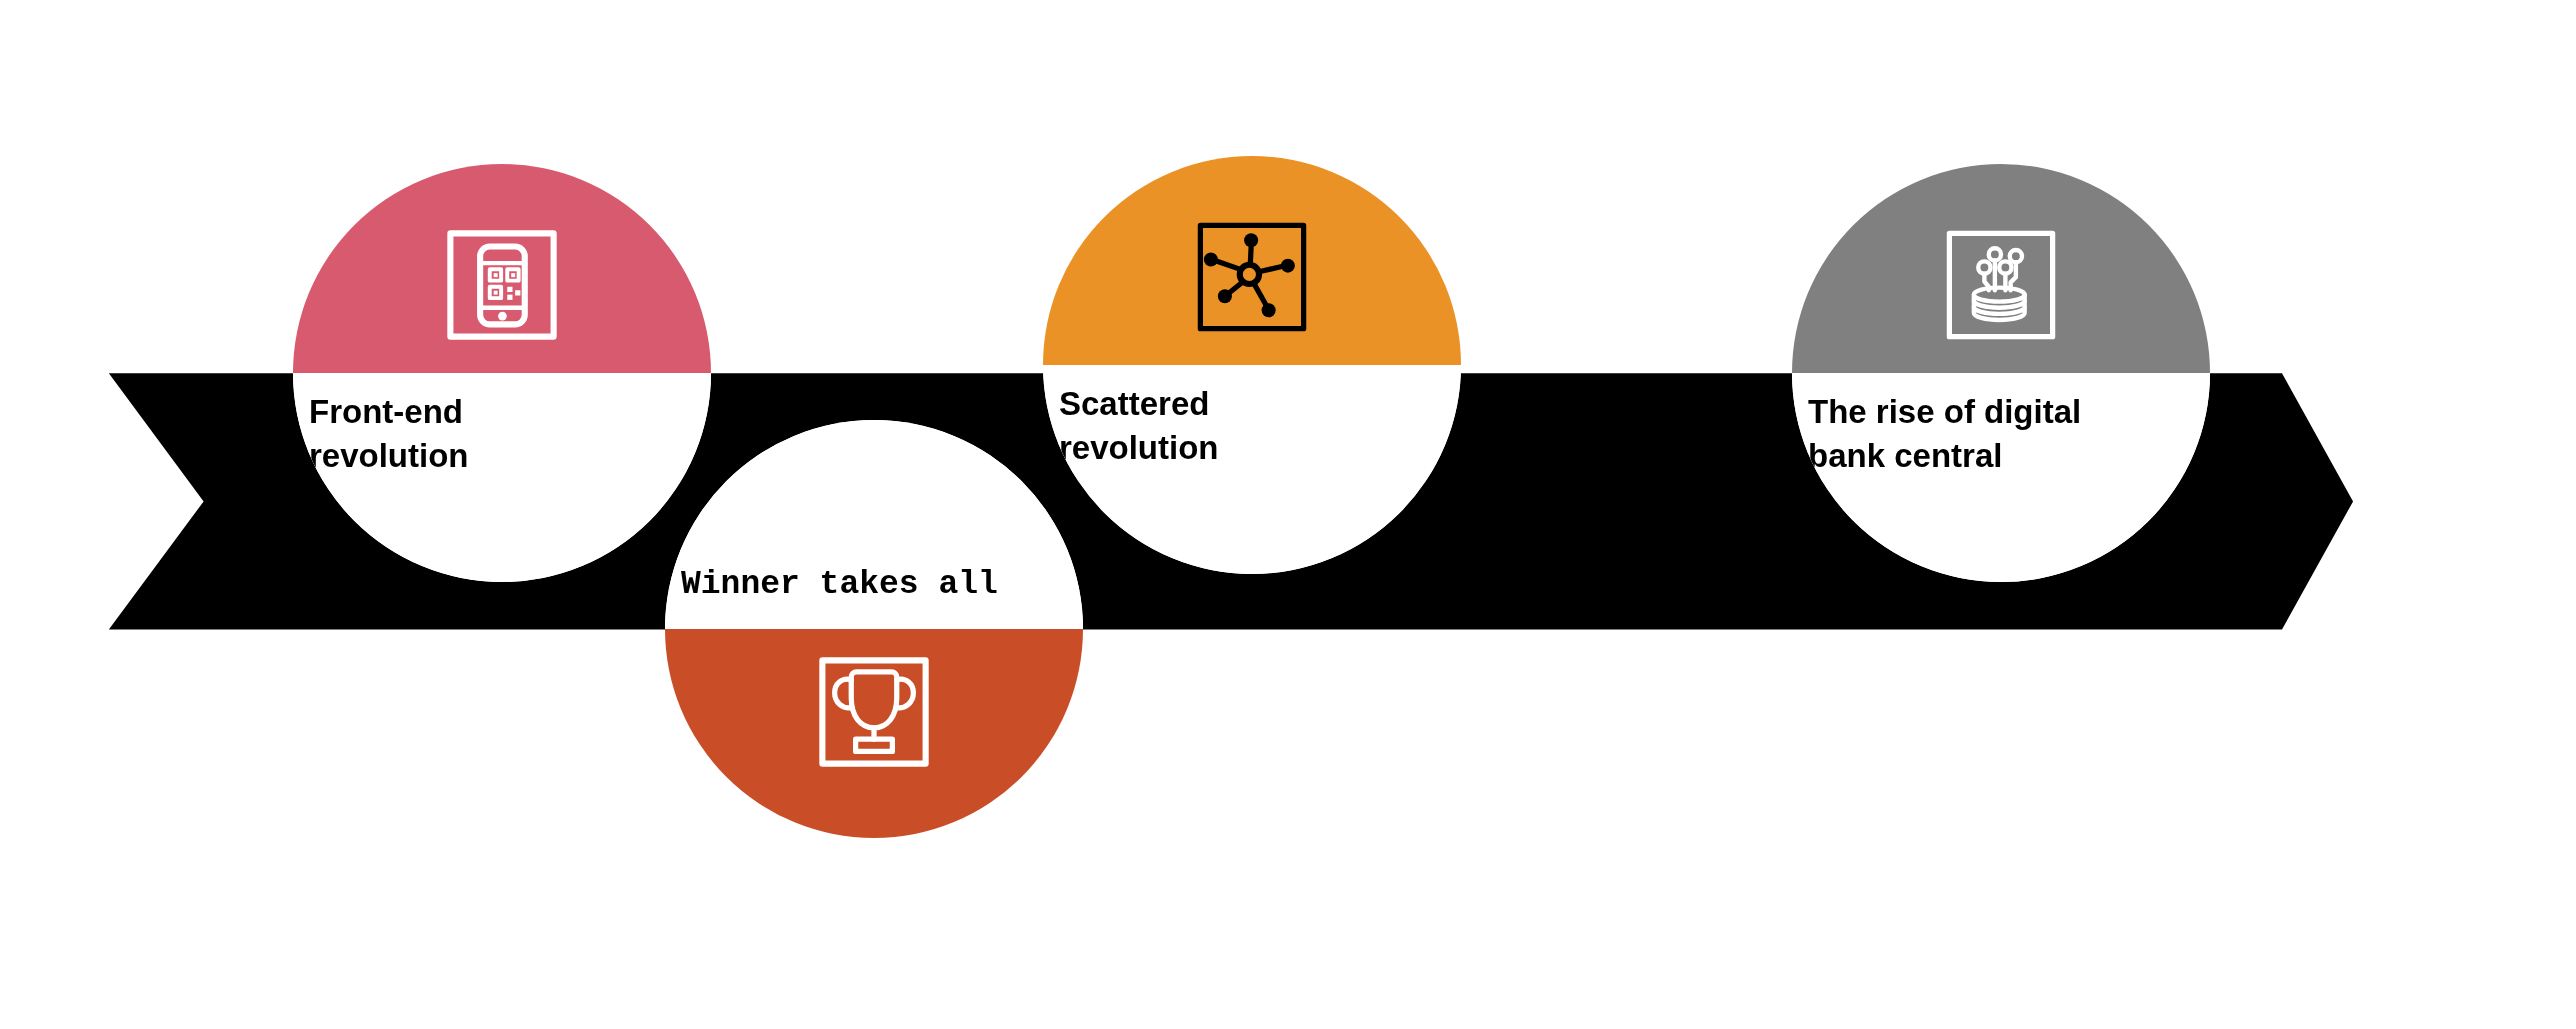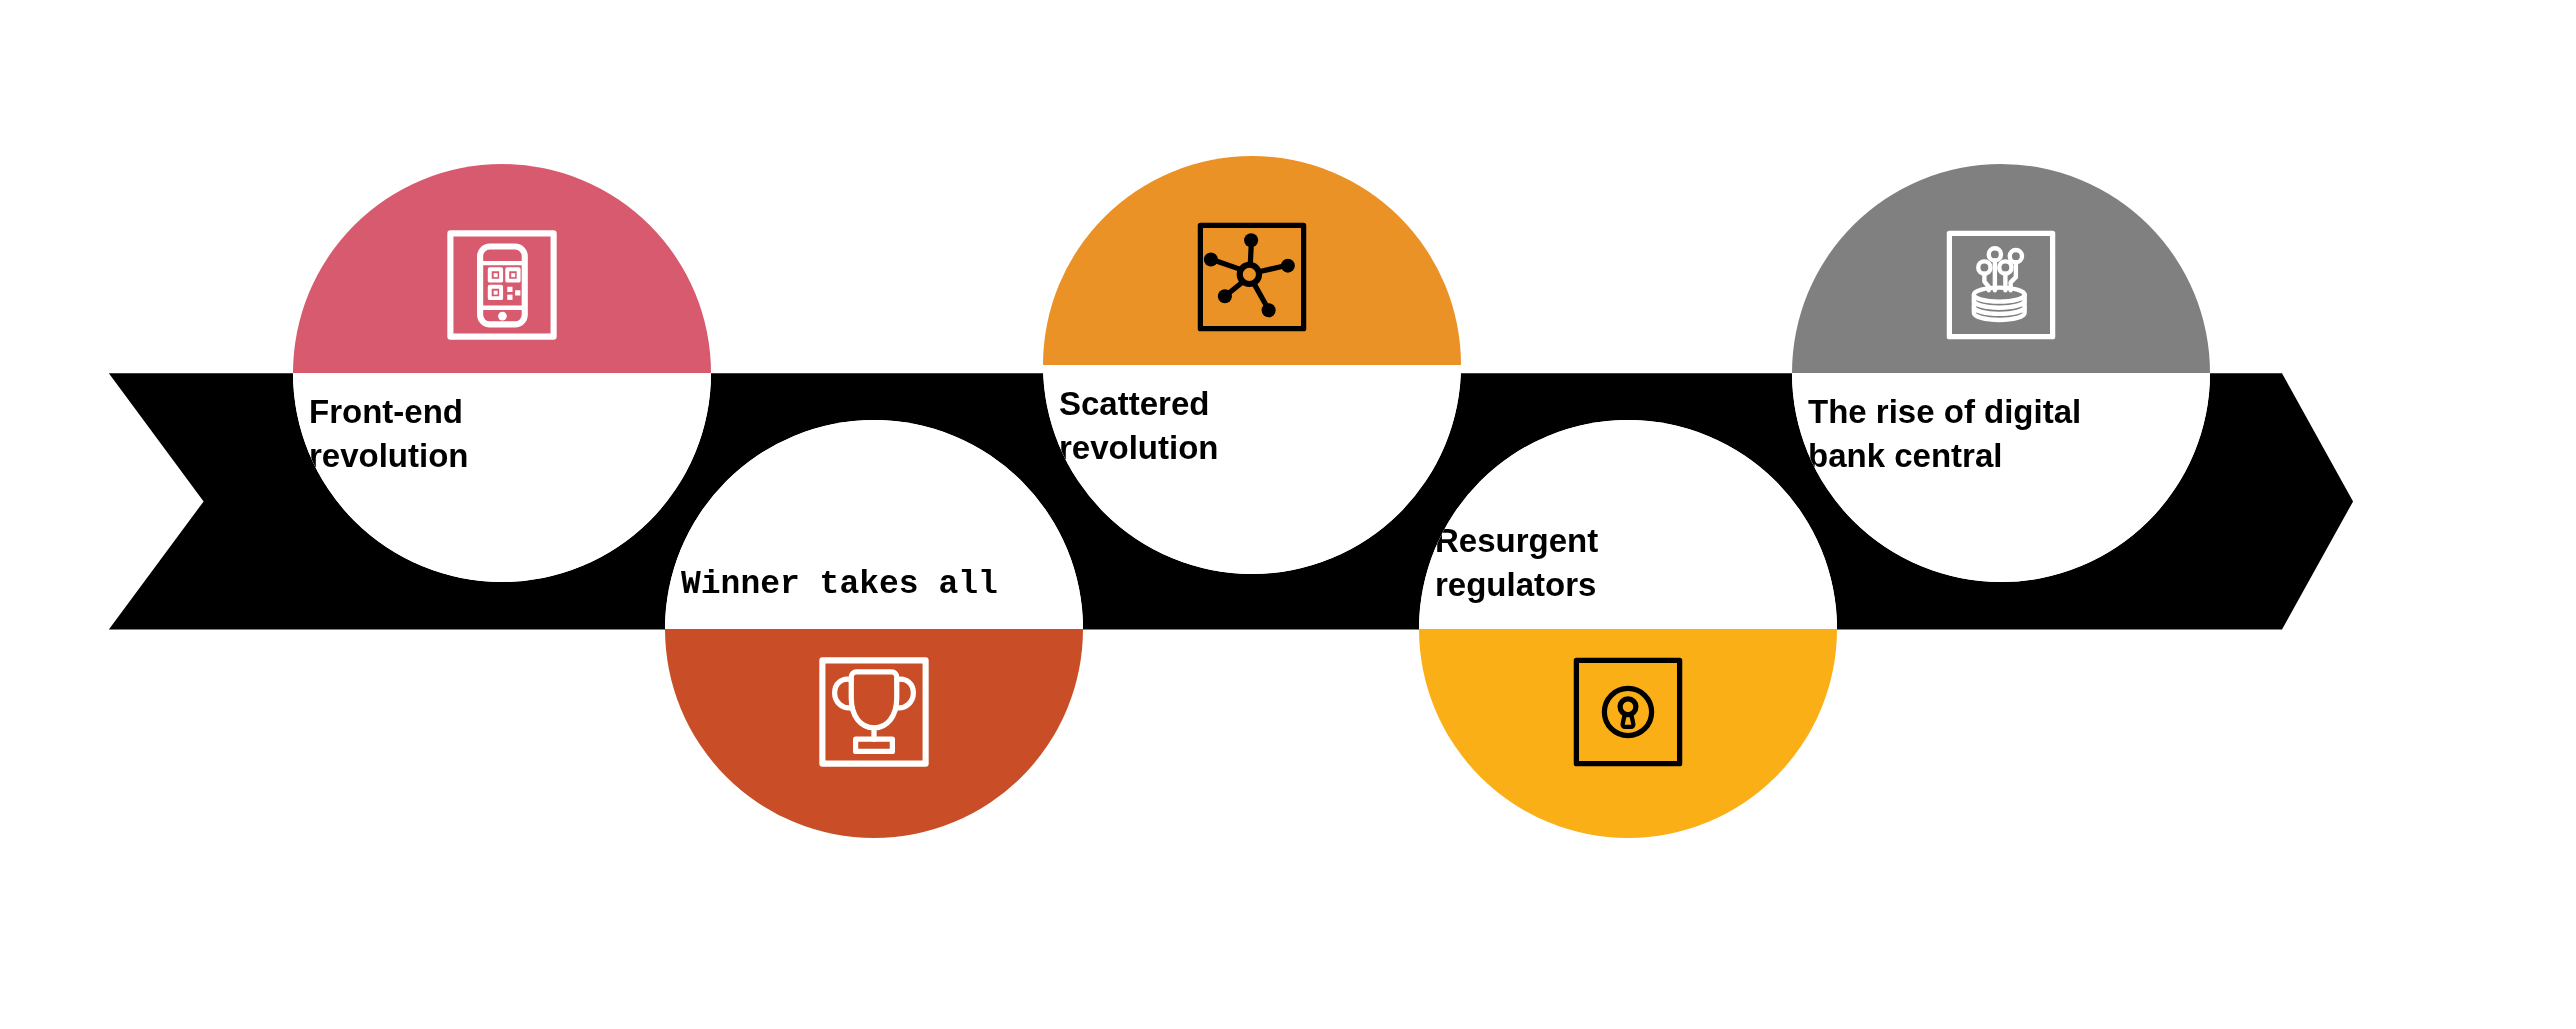--- a/index.html
+++ b/index.html
@@ -117,38 +117,20 @@
           <circle cx="83" cy="102" r="8" fill="currentColor" stroke="none"></circle>
         </g>
       </svg>
       <div class="label">
         <div>Scattered</div>
         <div>revolution</div>
       </div>
     </div>
   </div>
 
-  <div class="node bottom" id="node4">
-    <div class="circle">
-      <div class="half upper"></div>
-      <div class="half lower" style="background-color: rgb(251, 175, 23);"></div>
-      <svg class="icon" viewBox="0 0 128 128" style="color: rgb(0, 0, 0);">
-        <g fill="none" stroke="currentColor" stroke-linejoin="round" stroke-linecap="round">
-          <rect x="5" y="5" width="118" height="118" stroke-width="6"></rect>
-          <circle cx="64" cy="64" r="27" stroke-width="6"></circle>
-          <circle cx="64" cy="58" r="9" stroke-width="6"></circle>
-          <path d="M60.5 66 L58 77 a3 3 0 0 0 3 4 h6 a3 3 0 0 0 3 -4 L67.5 66" stroke-width="5"></path>
-        </g>
-      </svg>
-      <div class="label">
-        <div>Resurgent</div>
-        <div>regulators</div>
-      </div>
-    </div>
-  </div>
 
   <div class="node top" id="node5">
     <div class="circle">
       <div class="half upper" style="background-color: rgb(128, 128, 128);"></div>
       <div class="half lower"></div>
       <svg class="icon" viewBox="0 0 128 128" style="color: rgb(255, 255, 255);">
         <g fill="none" stroke="currentColor" stroke-linejoin="round" stroke-linecap="round">
           <rect x="5" y="5" width="118" height="118" stroke-width="6"></rect>
           <ellipse cx="62" cy="75" rx="29" ry="8" stroke-width="5"></ellipse>
           <path d="M33 75 v21 a29 8 0 0 0 58 0 v-21" stroke-width="5"></path>

